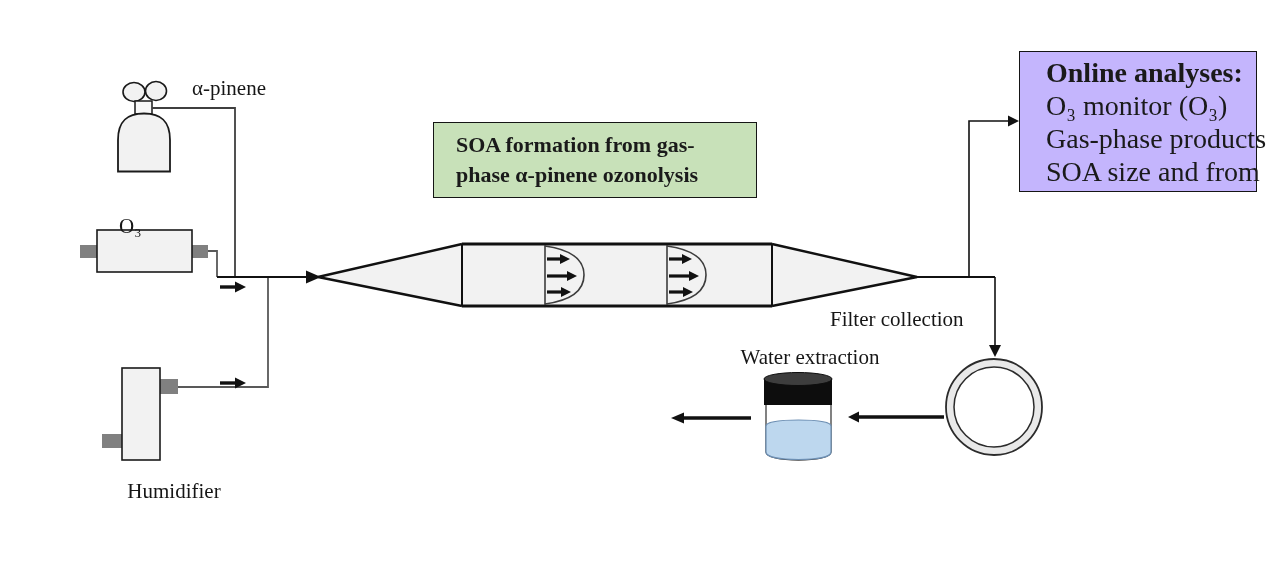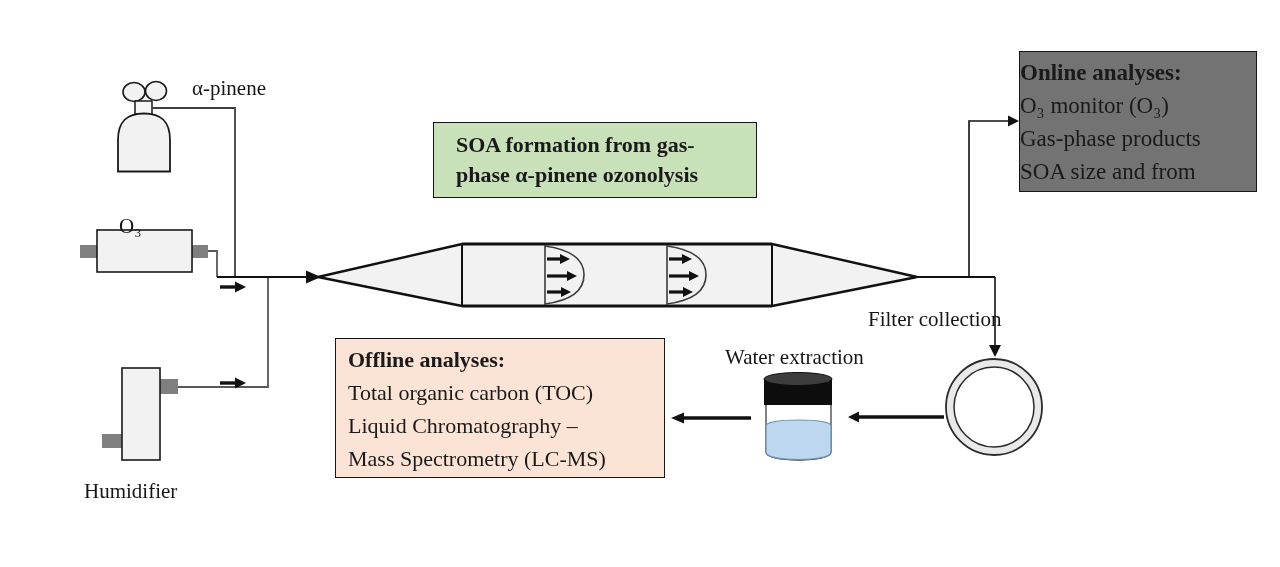--- a/index.html
+++ b/index.html
@@ -1,42 +1,42 @@
 <!DOCTYPE html>
 <html><head>
 <meta charset="utf-8">
 <style>
   html,body{margin:0;padding:0;background:#fff;}
   #canvas{
     position:relative;width:1280px;height:567px;background:#ffffff;overflow:hidden;
     font-family:Liberation Serif, serif;color:#1a1a1a;
   }
   .label{position:absolute;font-size:21px;white-space:nowrap;color:#161616;}
-  .label.center{text-align:left;white-space:nowrap;}
+  .label.center{text-align:center;white-space:nowrap;}
   svg{position:absolute;left:0;top:0;}
   .infobox{position:absolute;box-sizing:border-box;border:1.6px solid #151515;}
   .infobox .bx-title{font-weight:bold;}
   #green-box{
     left:433px;top:122px;width:324px;height:76px;background:#c8e1b9;
     padding:7px 22px;font-size:22px;font-weight:bold;line-height:30px;
   }
   #online-box{
-    left:1019px;top:51px;width:238px;height:141px;background:#737373;
-    padding:4px 0;font-size:23px;line-height:33px;
+    left:1019px;top:51px;width:238px;height:141px;background:#c4b5fd;
+    padding:4px 26px;font-size:28px;line-height:33px;
   }
   #offline-box{
     left:335px;top:338px;width:330px;height:140px;background:#fbe4d5;
     padding:4px 12px;font-size:22px;line-height:33px;
   }
   .bx-line{white-space:nowrap;}
   #alpha-pinene-label{left:192px;top:76px;}
   #ozone-label{left:119px;top:214px;}
   #humidifier-label1{left:84px;top:479px;width:180px;}
   #humidifier-label2{left:81px;top:504px;width:180px;}
-  #filter-label{left:868px;top:307px;}
+  #filter-label{left:830px;top:307px;}
   #water-label{left:725px;top:345px;width:170px;}
 </style>
 </head>
 <body>
 
 <div id="canvas">
 
   <svg width="1280" height="567" viewBox="0 0 1280 567">
 
     <g>
@@ -152,20 +152,14 @@
     <div class="bx-line">phase α-pinene ozonolysis</div>
   </div>
 
   <div class="infobox" id="online-box">
     <div class="bx-title bx-line">Online analyses:</div>
     <div class="bx-line">O₃ monitor (O₃)</div>
     <div class="bx-line">Gas-phase products</div>
     <div class="bx-line">SOA size and from</div>
   </div>
 
-  <div class="infobox" id="offline-box">
-    <div class="bx-title bx-line">Offline analyses:</div>
-    <div class="bx-line">Total organic carbon (TOC)</div>
-    <div class="bx-line">Liquid Chromatography –</div>
-    <div class="bx-line">Mass Spectrometry (LC-MS)</div>
-  </div>
 
 </div>
 
 </body></html>

